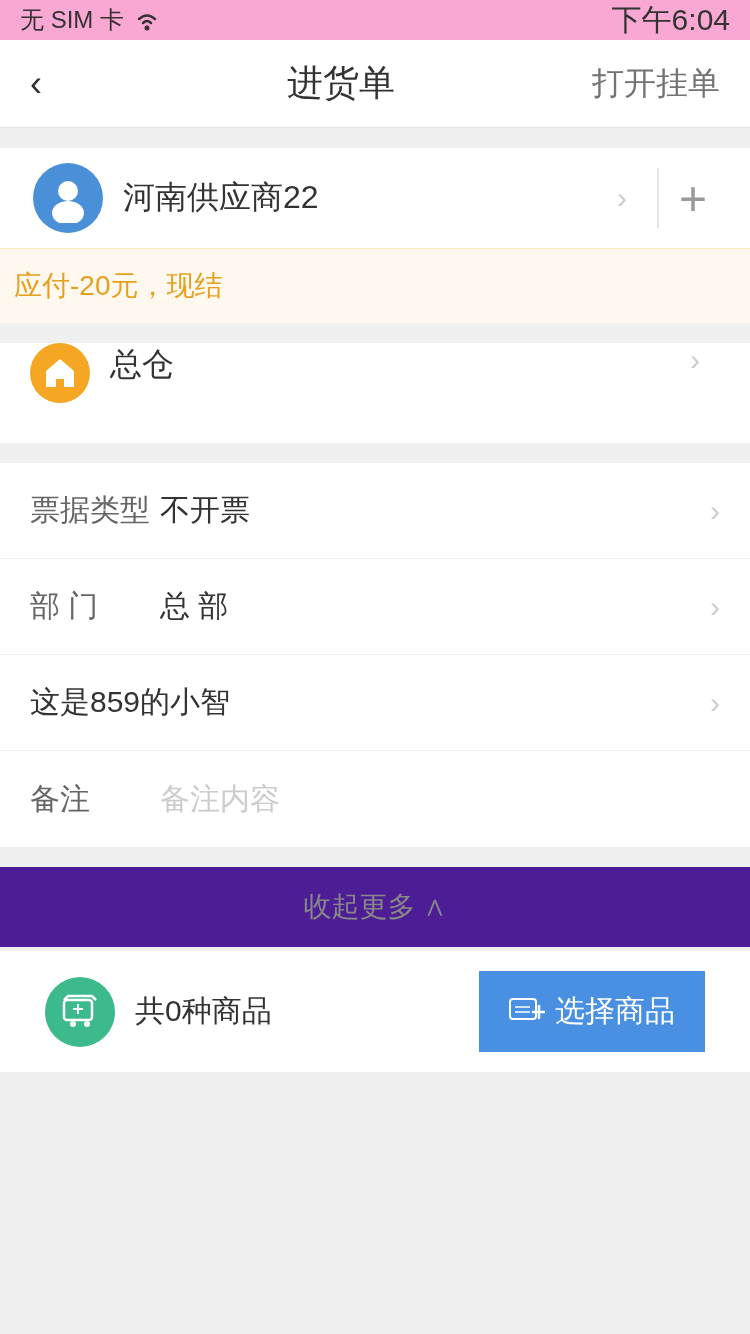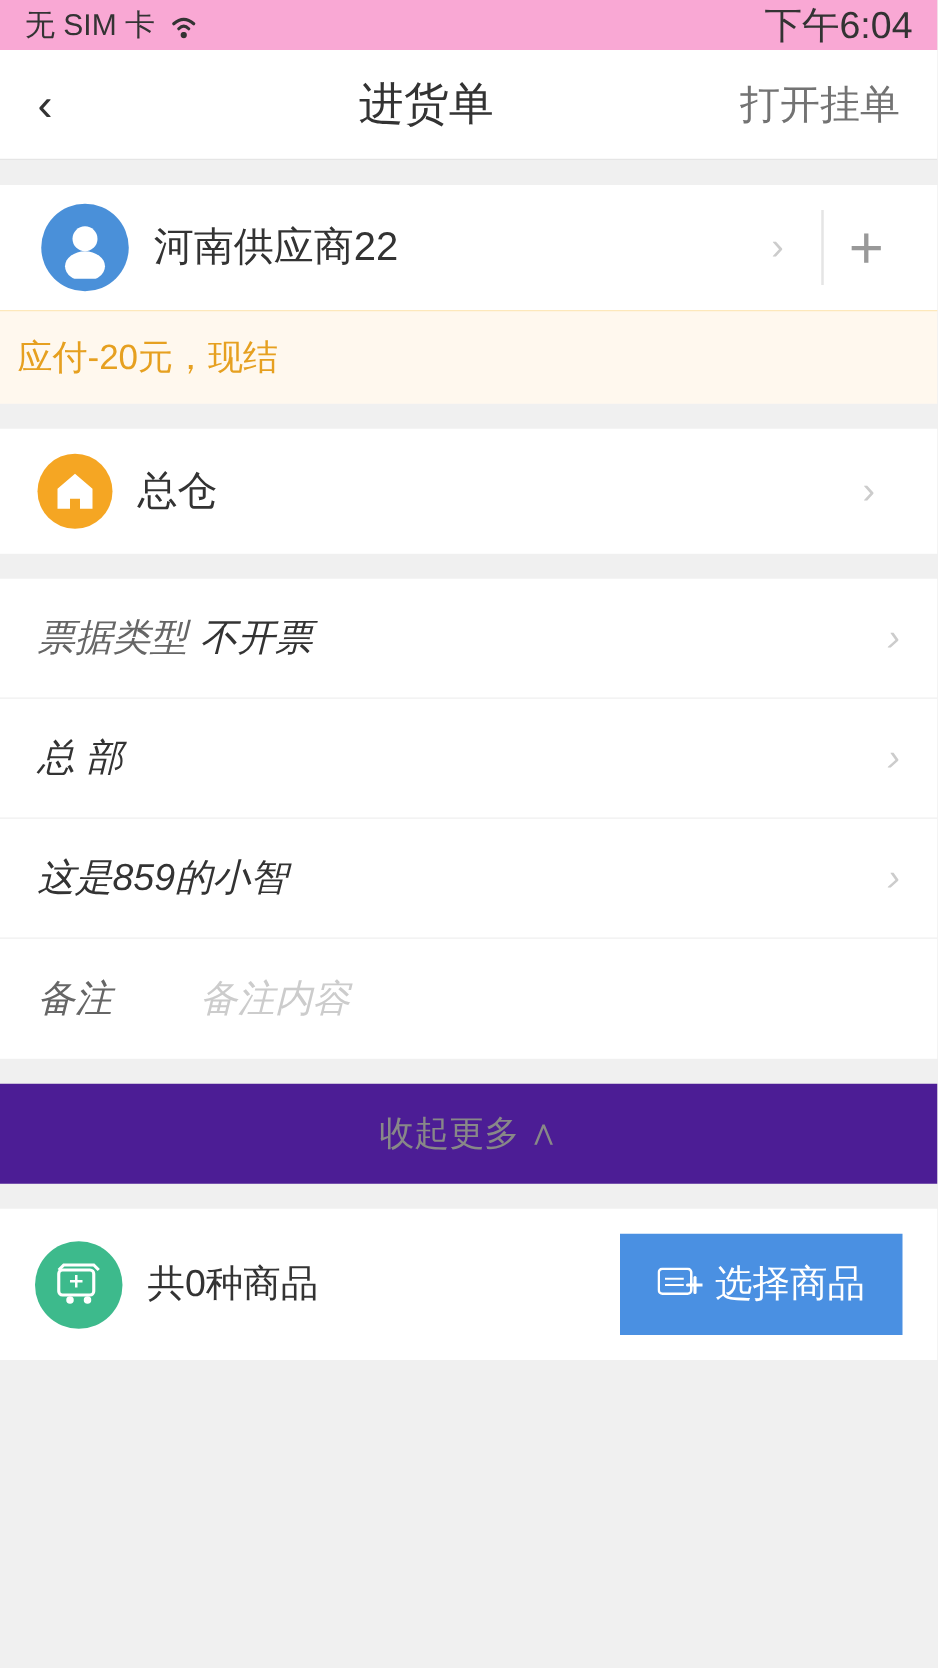--- a/index.html
+++ b/index.html
@@ -113,21 +113,20 @@
       font-size: 28px;
       color: #e6a020;
       border-top: 1px solid #fde8bb;
     }
 
     
     .warehouse-section {
       background: #fff;
       padding: 0 30px;
       display: flex;
-      align-items: center;
       min-height: 100px;
       margin-top: 20px;
     }
     .warehouse-icon {
       width: 60px;
       height: 60px;
       border-radius: 50%;
       background: #f5a623;
       display: flex;
       align-items: center;
@@ -147,21 +146,20 @@
     .form-section {
       background: #fff;
       margin-top: 20px;
     }
     .form-row {
       display: flex;
       align-items: center;
       padding: 4px 30px;
       min-height: 96px;
       border-bottom: 1px solid #f0f0f0;
-      font-style: italic;
     }
     .form-row:last-child {
       border-bottom: none;
     }
     .form-label {
       font-size: 30px;
       color: #666;
       width: 130px;
       flex-shrink: 0;
     }
@@ -187,24 +185,24 @@
       height: 80px;
       font-size: 28px;
       color: #888;
       cursor: pointer;
       margin-top: 20px;
     }
 
     
     .bottom-bar {
       background: #fff;
-      margin-top: 20px;
-      display: flex;
-      align-items: center;
-      padding: 20px 28px;
+      margin-top: 4px;
+      display: flex;
+      align-items: center;
+      padding: 20px 45px;
       min-height: 100px;
     }
     .cart-icon-wrap {
       width: 70px;
       height: 70px;
       border-radius: 50%;
       background: #3dba8c;
       display: flex;
       align-items: center;
       justify-content: center;
@@ -280,20 +278,21 @@
 
 <div class="form-section">
 
   <div class="form-row">
     <div class="form-label">票据类型</div>
     <div class="form-value">不开票</div>
     <div class="form-chevron">›</div>
   </div>
 
   <div class="form-row">
+    <div class="form-label">部 门</div>
     <div class="form-value">总 部</div>
     <div class="form-chevron">›</div>
   </div>
 
   <div class="form-row">
     <div class="form-value">这是859的小智</div>
     <div class="form-chevron">›</div>
   </div>
 
   <div class="form-row">

